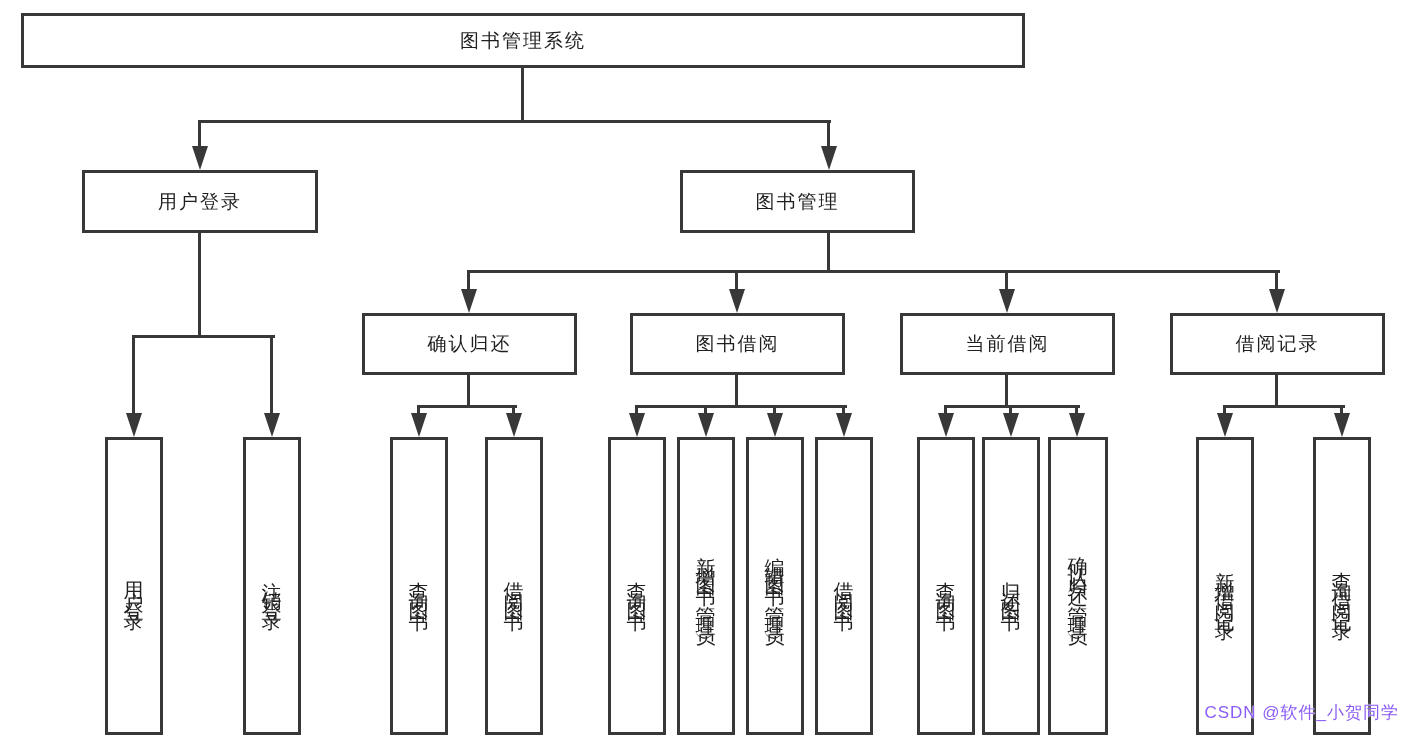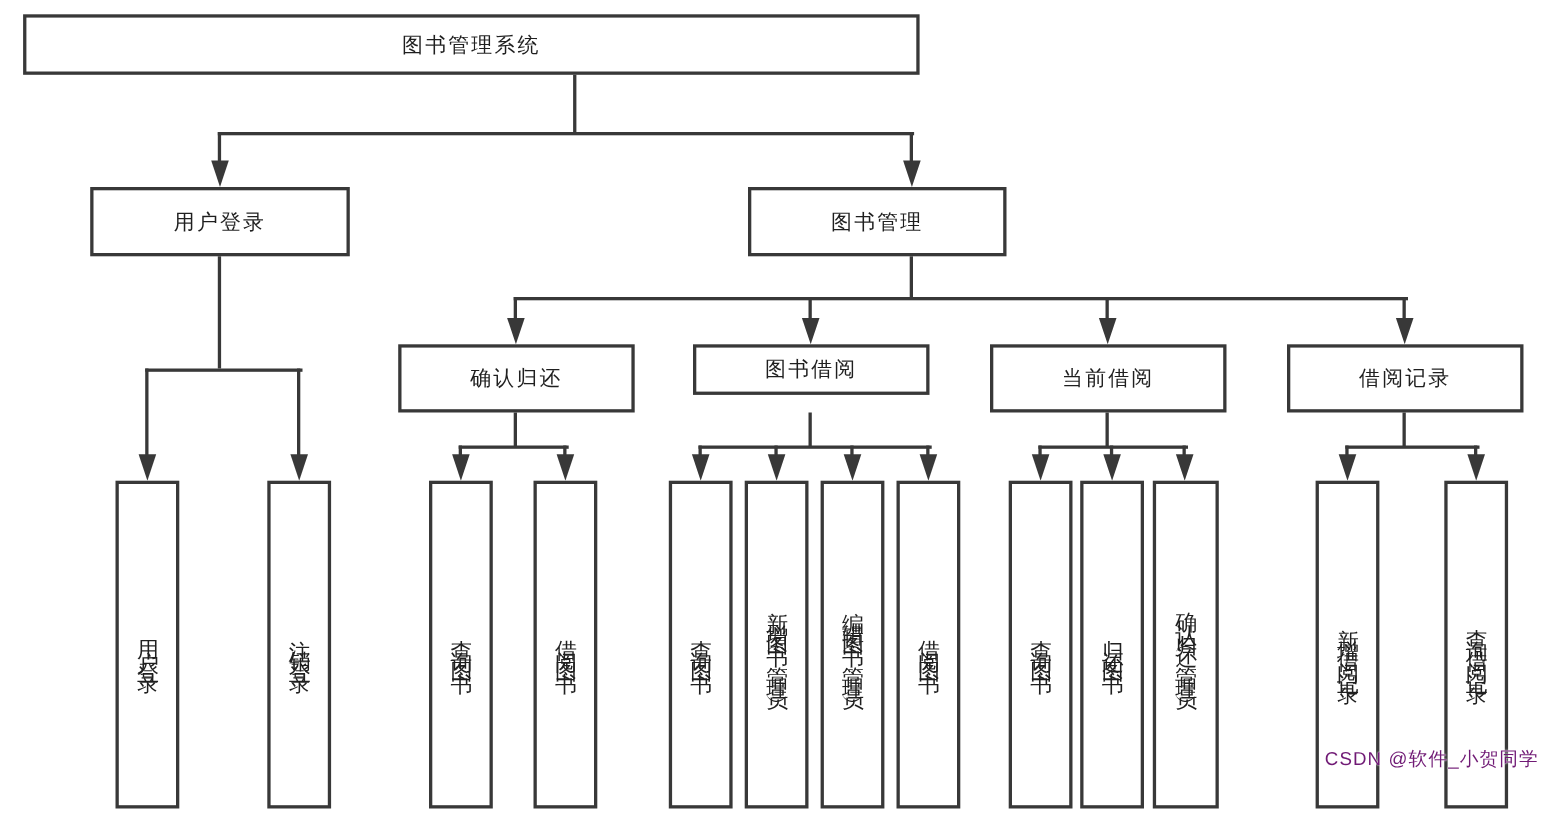--- a/index.html
+++ b/index.html
@@ -26,32 +26,32 @@
   }
 
   
   .vl { position:absolute; width:3px; background:#383838; }
   .hl { position:absolute; height:3px; background:#383838; }
   .ar { position:absolute; width:0; height:0;
         border-left:8px solid transparent; border-right:8px solid transparent;
         border-top:24px solid #383838; }
 
   .watermark {
-    position:absolute; right:6px; top:678px;
-    font-size:17px; color:#701a75; letter-spacing:1px;
+    position:absolute; right:6px; top:701px;
+    font-size:17px; color:#8b5cf6; letter-spacing:1px;
     text-shadow:0 0 2px #ffffff, 0 0 1px #ffffff;
     white-space:nowrap;
   }
 </style>
 </head>
 <body>
 
 <div class="stage">
 
-  <div class="hbox" style="left:21px;top:13px;width:815px;height:55px">
+  <div class="hbox" style="left:21px;top:13px;width:1004px;height:55px">
     <span>图书管理系统</span>
   </div>
 
   <div class="vl" style="left:521px;top:68px;height:52px"></div>
   <div class="hl" style="left:198px;top:120px;width:633px"></div>
   <div class="vl" style="left:198px;top:120px;height:30px"></div>
   <div class="ar" style="left:192px;top:146px"></div>
   <div class="vl" style="left:827px;top:120px;height:30px"></div>
   <div class="ar" style="left:821px;top:146px"></div>
 
@@ -76,21 +76,21 @@
   <div class="vl" style="left:735px;top:270px;height:22px"></div>
   <div class="ar" style="left:729px;top:289px"></div>
   <div class="vl" style="left:1005px;top:270px;height:22px"></div>
   <div class="ar" style="left:999px;top:289px"></div>
   <div class="vl" style="left:1275px;top:270px;height:22px"></div>
   <div class="ar" style="left:1269px;top:289px"></div>
 
   <div class="hbox" style="left:362px;top:313px;width:215px;height:62px">
     <span>确认归还</span>
   </div>
-  <div class="hbox" style="left:630px;top:313px;width:215px;height:46px">
+  <div class="hbox" style="left:630px;top:313px;width:215px;height:62px">
     <span>图书借阅</span>
   </div>
   <div class="hbox" style="left:1170px;top:313px;width:215px;height:62px">
     <span>借阅记录</span>
   </div>
   <div class="hbox" style="left:900px;top:313px;width:215px;height:62px">
     <span>当前借阅</span>
   </div>
 
   <div class="vl" style="left:467px;top:375px;height:32px"></div>

